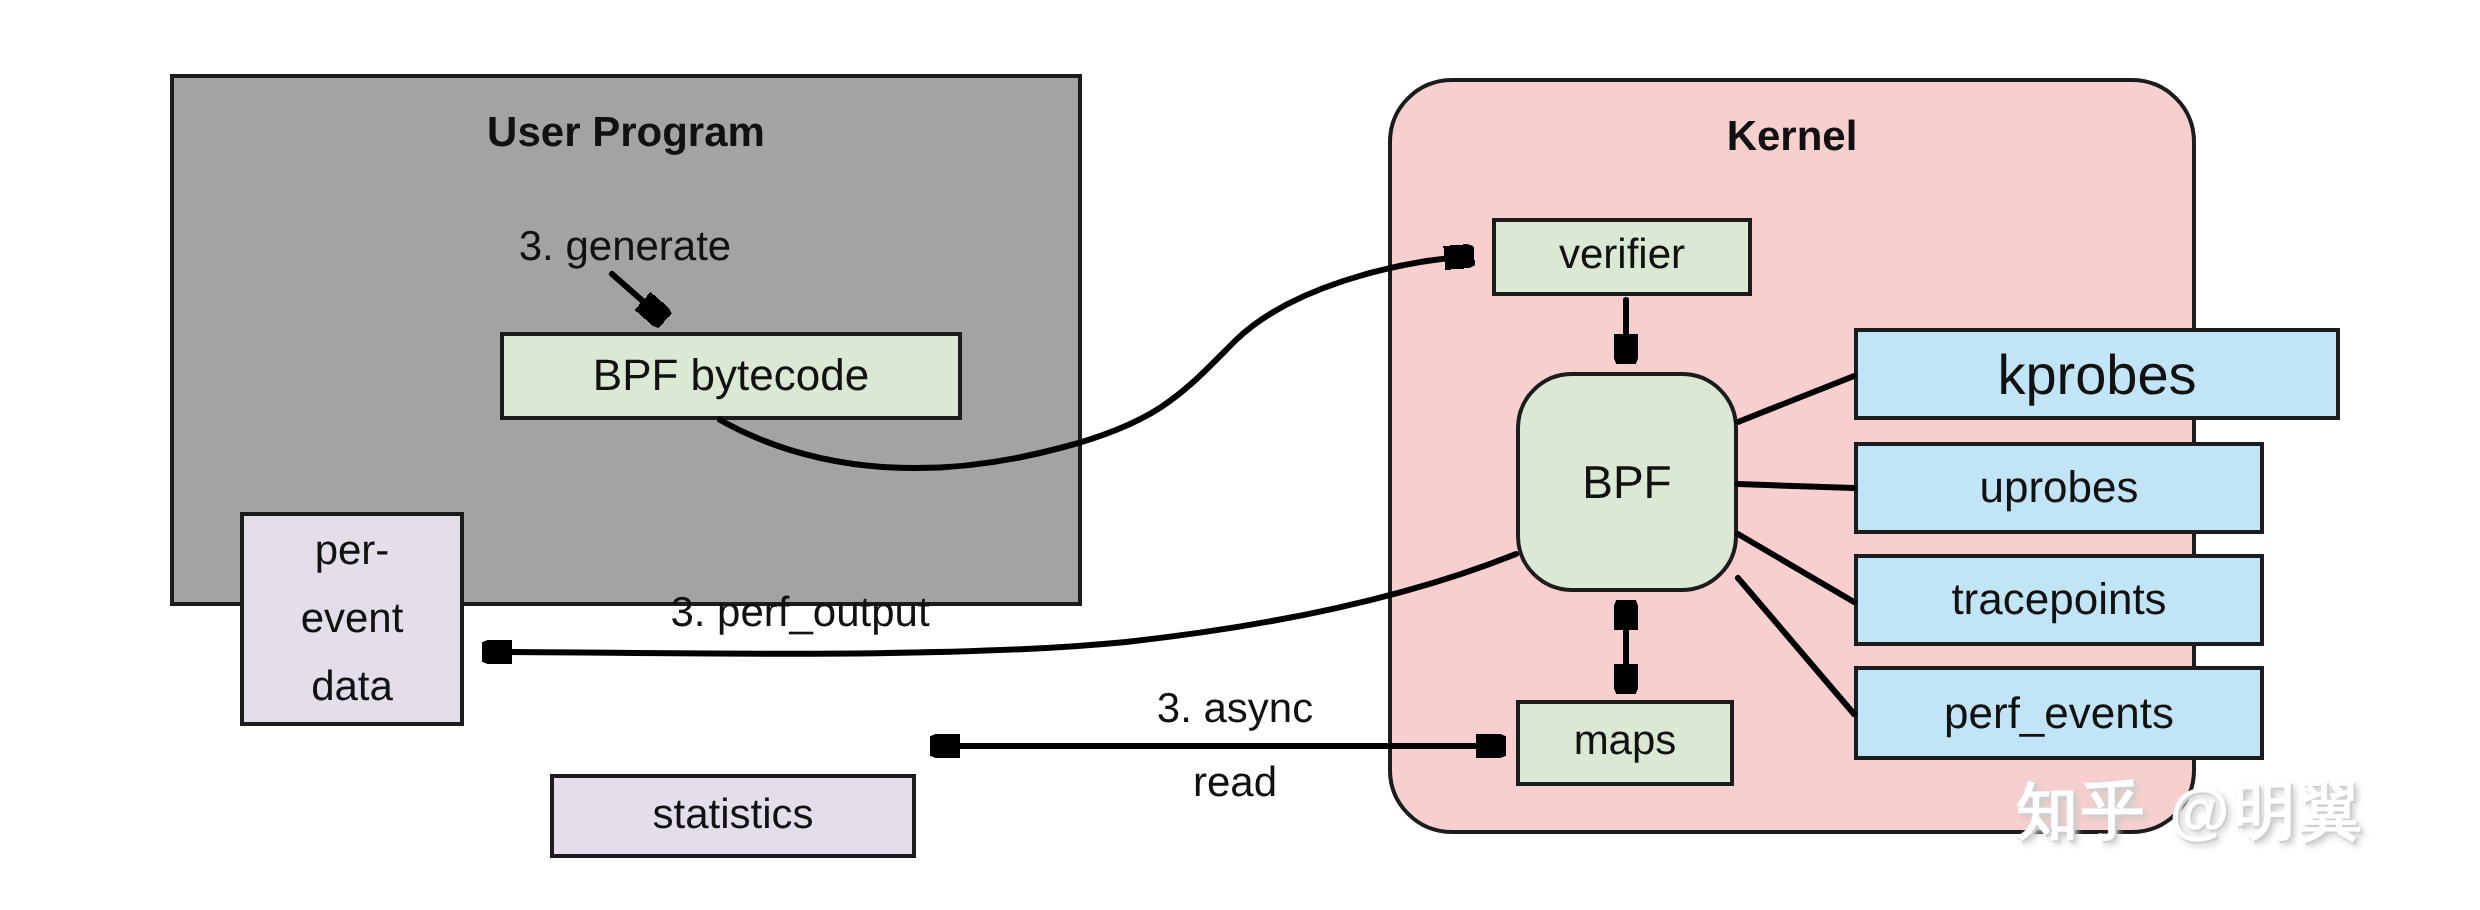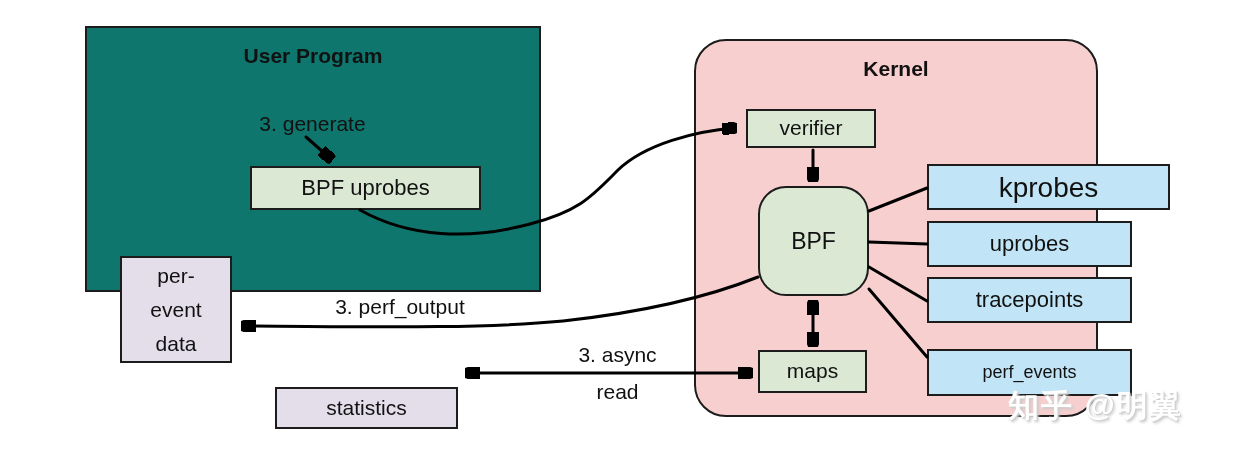--- a/index.html
+++ b/index.html
@@ -3,21 +3,21 @@
 <meta charset="utf-8">
 <style>
   html,body{margin:0;padding:0;background:#ffffff;}
   #canvas{
     position:relative;width:1240px;height:455px;overflow:hidden;
     background:#ffffff;
     font-family:"Liberation Sans", sans-serif;
     color:#111;
   }
   .panel{position:absolute;border:2px solid #1c1c1c;box-sizing:border-box;z-index:1;}
-  #panel-user{left:85px;top:26px;width:456px;height:266px;background:#0f766e;}
+  #panel-user{left:85px;top:37px;width:456px;height:266px;background:#a3a3a3;}
   #panel-kernel{left:694px;top:39px;width:404px;height:378px;background:#F7CFCE;border-radius:32px;}
   .panel-title{
     position:absolute;top:16px;left:0;width:100%;text-align:center;
     font-weight:bold;font-size:21px;color:#111;
   }
   .node{
     position:absolute;border:2px solid #1c1c1c;box-sizing:border-box;z-index:2;
     display:flex;align-items:center;justify-content:center;
     font-size:21px;color:#111;text-align:center;white-space:pre-line;line-height:1.25;
   }
@@ -26,21 +26,21 @@
   .blue{background:#C1E5F6;}
   #node-bpf-bytecode{left:250px;top:166px;width:231px;height:44px;font-size:22px;}
   #node-per-event{left:120px;top:256px;width:112px;height:107px;line-height:34px;}
   #node-statistics{left:275px;top:351px;width:183px;height:42px;margin-top:36px;}
   #node-verifier{left:746px;top:109px;width:130px;height:39px;}
   #node-bpf{left:758px;top:186px;width:111px;height:110px;font-size:23px;border-radius:28px;}
   #node-maps{left:758px;top:350px;width:109px;height:43px;}
   #node-kprobes{left:927px;top:164px;width:243px;height:46px;font-size:28px;}
   #node-uprobes{left:927px;top:221px;width:205px;height:46px;font-size:22px;}
   #node-tracepoints{left:927px;top:277px;width:205px;height:46px;font-size:22px;}
-  #node-perf-events{left:927px;top:333px;width:205px;height:47px;font-size:18px;margin-top:16px;}
+  #node-perf-events{left:927px;top:333px;width:205px;height:47px;font-size:22px;}
   .note{
     position:absolute;z-index:2;font-size:21px;color:#111;text-align:center;
     line-height:27px;white-space:pre-line;
   }
   #note-generate{left:240px;top:110px;width:145px;}
   #note-load{left:350px;top:243px;width:140px;}
   #note-perf-output{left:295px;top:293px;width:210px;}
   #note-async-read{left:545px;top:336px;width:145px;line-height:37px;}
   #edges{position:absolute;left:0;top:0;width:1240px;height:455px;z-index:3;pointer-events:none;}
   #edges path, #edges line{stroke:#000;stroke-width:3;fill:none;stroke-linecap:round;}
@@ -57,21 +57,21 @@
 <div id="canvas">
 
   <div class="panel" id="panel-user">
     <div class="panel-title">User Program</div>
   </div>
 
   <div class="panel" id="panel-kernel">
     <div class="panel-title">Kernel</div>
   </div>
 
-  <div class="node green" id="node-bpf-bytecode">BPF uprobes</div>
+  <div class="node green" id="node-bpf-bytecode">BPF bytecode</div>
   <div class="node lavender" id="node-per-event">per-
 event
 data</div>
   <div class="node lavender" id="node-statistics">statistics</div>
   <div class="node green" id="node-verifier">verifier</div>
   <div class="node green" id="node-bpf">BPF</div>
   <div class="node green" id="node-maps">maps</div>
   <div class="node blue" id="node-kprobes">kprobes</div>
   <div class="node blue" id="node-uprobes">uprobes</div>
   <div class="node blue" id="node-tracepoints">tracepoints</div>

